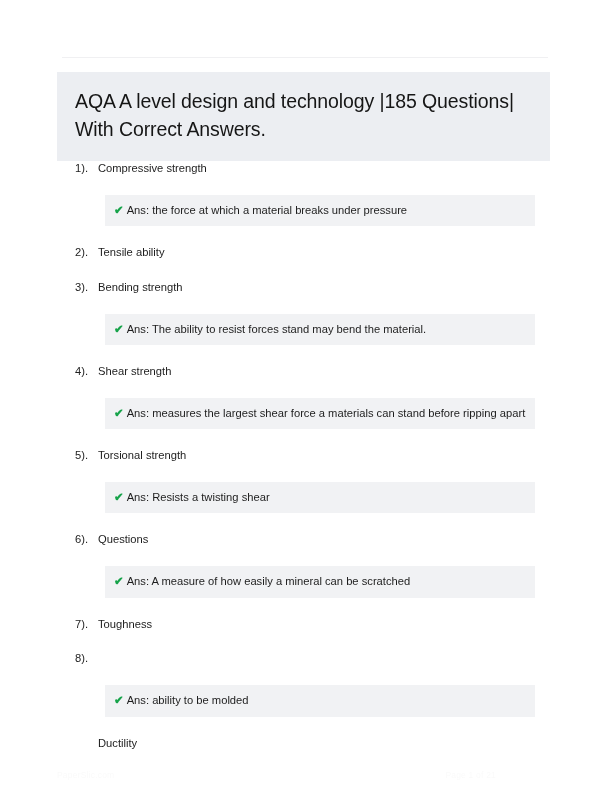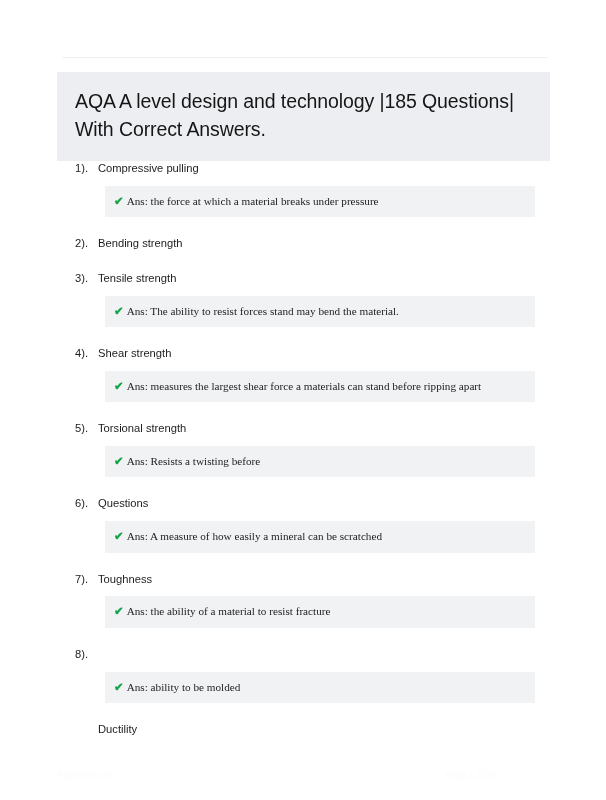--- a/index.html
+++ b/index.html
@@ -80,25 +80,24 @@
     flex: 1 1 auto;
     font-size: 11.2px;
     color: #1d1d1d;
     line-height: 1.5;
     padding-right: 60px;
   }
 
   .ansbox {
     margin-left: 105px;
     margin-right: 71px;
-    margin-top: 9px;
+    margin-top: 18px;
     background: #f1f2f4;
     padding: 7px 9px 7px 9px;
     box-sizing: border-box;
-    font-family: Liberation Serif, serif;
   }
   .anstext {
     font-size: 11.2px;
     line-height: 1.55;
     color: #1d1d1d;
   }
   .check-icon {
     color: #17a34a;
     font-size: 11.5px;
     font-weight: 700;
@@ -144,75 +143,72 @@
   <div class="top-rule"></div>
 
   <div class="title-block">
     <div class="title-text">AQA A level design and technology |185 Questions| With Correct Answers.</div>
   </div>
 
   <div class="qlist">
       <div class="qitem">
         <div class="qrow">
           <div class="qnum">1).</div>
-          <div class="qtext">Compressive pulling</div>
+          <div class="qtext">Compressive strength</div>
         </div>
         <div class="ansbox">
           <div class="anstext"><span class="check-icon">✔</span><span>Ans: the force at which a material breaks under pressure</span></div>
         </div>
       </div>
       <div class="qitem">
         <div class="qrow">
           <div class="qnum">2).</div>
+          <div class="qtext">Tensile ability</div>
+        </div>
+      </div>
+      <div class="qitem">
+        <div class="qrow">
+          <div class="qnum">3).</div>
           <div class="qtext">Bending strength</div>
-        </div>
-      </div>
-      <div class="qitem">
-        <div class="qrow">
-          <div class="qnum">3).</div>
-          <div class="qtext">Tensile strength</div>
         </div>
         <div class="ansbox">
           <div class="anstext"><span class="check-icon">✔</span><span>Ans: The ability to resist forces stand may bend the material.</span></div>
         </div>
       </div>
       <div class="qitem">
         <div class="qrow">
           <div class="qnum">4).</div>
           <div class="qtext">Shear strength</div>
         </div>
         <div class="ansbox">
           <div class="anstext"><span class="check-icon">✔</span><span>Ans: measures the largest shear force a materials can stand before ripping apart</span></div>
         </div>
       </div>
       <div class="qitem">
         <div class="qrow">
           <div class="qnum">5).</div>
           <div class="qtext">Torsional strength</div>
         </div>
         <div class="ansbox">
-          <div class="anstext"><span class="check-icon">✔</span><span>Ans: Resists a twisting before</span></div>
+          <div class="anstext"><span class="check-icon">✔</span><span>Ans: Resists a twisting shear</span></div>
         </div>
       </div>
       <div class="qitem">
         <div class="qrow">
           <div class="qnum">6).</div>
           <div class="qtext">Questions</div>
         </div>
         <div class="ansbox">
           <div class="anstext"><span class="check-icon">✔</span><span>Ans: A measure of how easily a mineral can be scratched</span></div>
         </div>
       </div>
       <div class="qitem">
         <div class="qrow">
           <div class="qnum">7).</div>
           <div class="qtext">Toughness</div>
-        </div>
-        <div class="ansbox">
-          <div class="anstext"><span class="check-icon">✔</span><span>Ans: the ability of a material to resist fracture</span></div>
         </div>
       </div>
       <div class="qitem">
         <div class="qrow">
           <div class="qnum">8).</div>
         </div>
         <div class="ansbox">
           <div class="anstext"><span class="check-icon">✔</span><span>Ans: ability to be molded</span></div>
         </div>
       </div>

